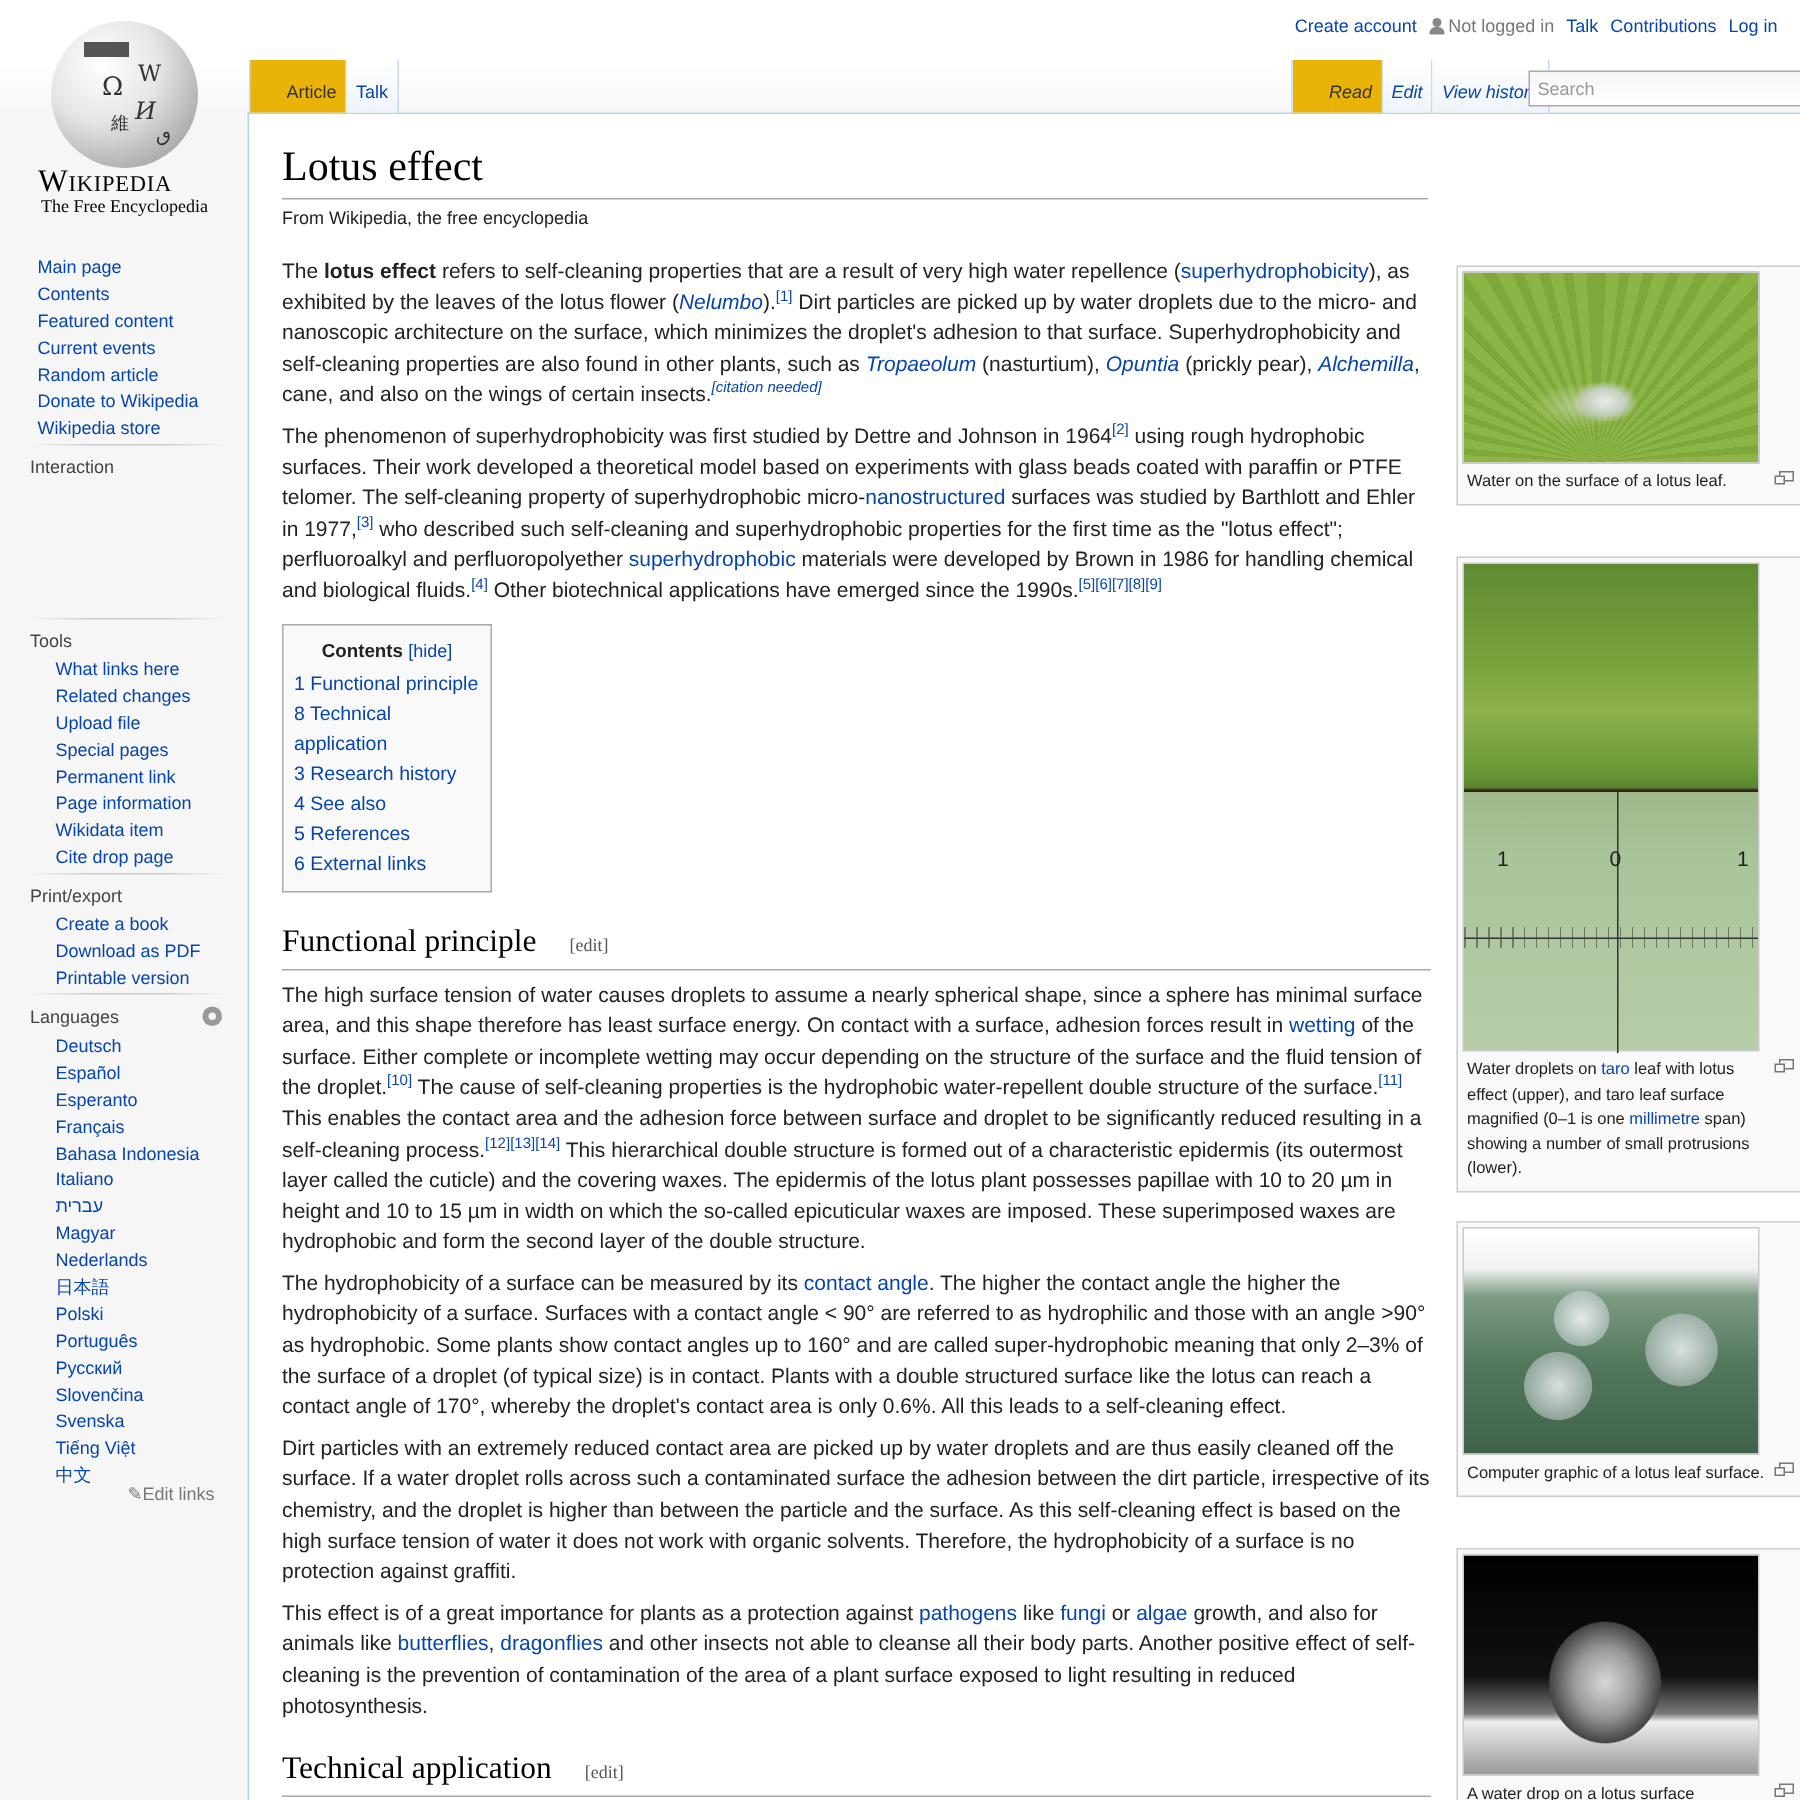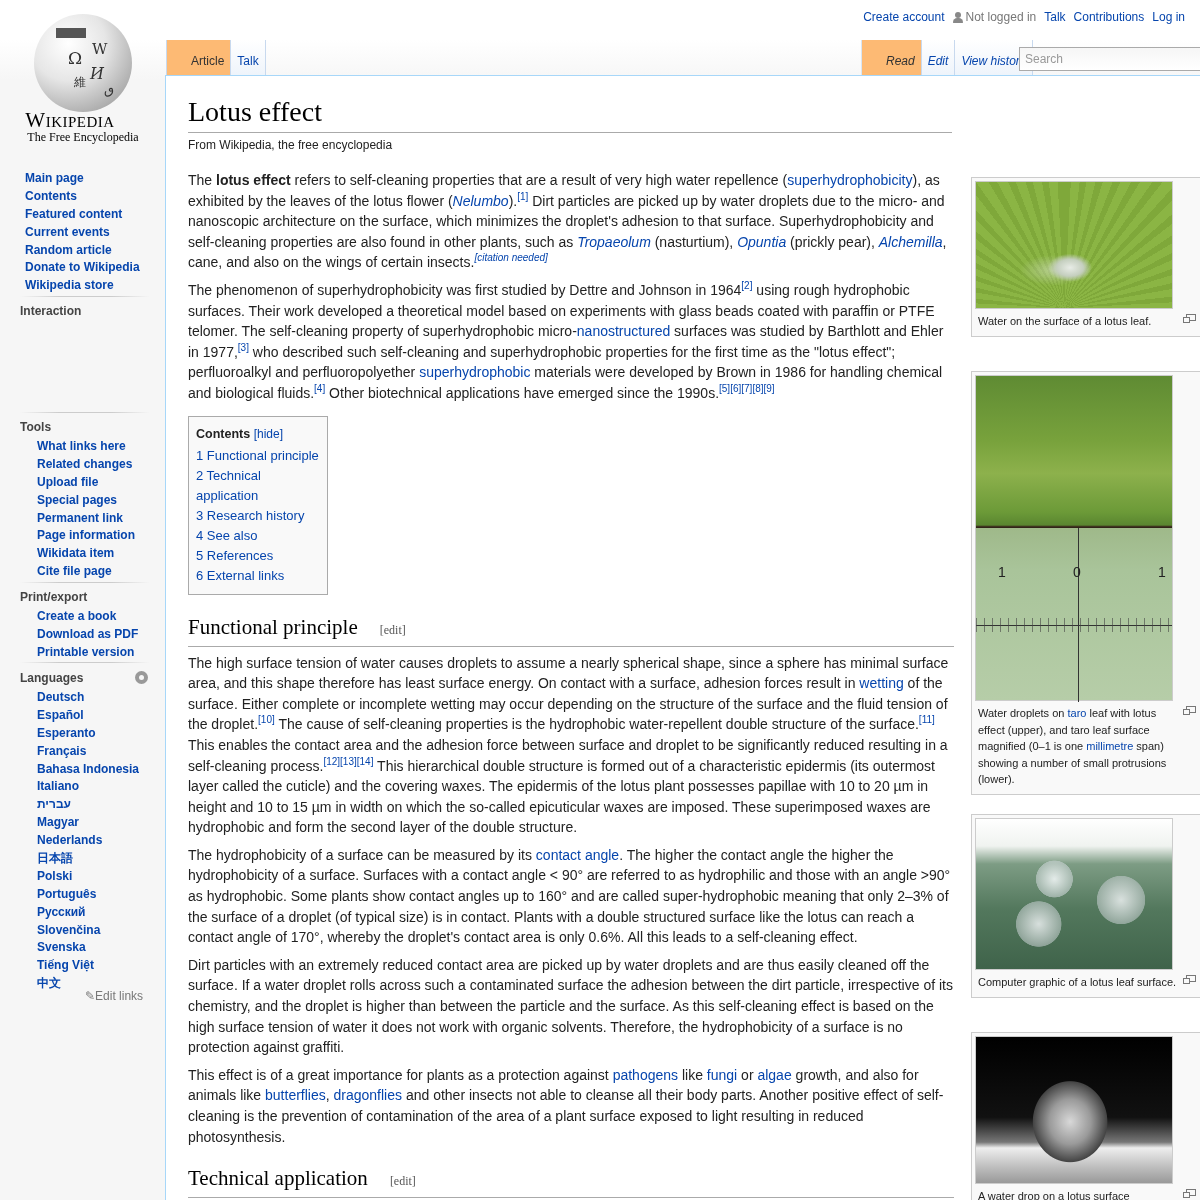--- a/index.html
+++ b/index.html
@@ -49,21 +49,21 @@
   #personal .user-icon::before { content: ""; position: absolute; left: 2px; top: 0; width: 6px; height: 6px; border-radius: 50%; background: #888; }
   #personal .user-icon::after { content: ""; position: absolute; left: 0; top: 6px; width: 10px; height: 5px; border-radius: 5px 5px 1px 1px; background: #888; }
   
   .tabs { position: absolute; top: 40px; display: flex; height: 35px; }
   .tab {
     font-size: 12px; padding: 0 6px; height: 35px; line-height: 42px;
     background: linear-gradient(#ffffff 0%, #eef4fb 100%);
     border-right: 1px solid #c8d9ee;
     color: #0645ad;
   }
-  .tab.selected { background: #fdba74; color: #333; padding-left: 24px; }
+  .tab.selected { background: #eab308; color: #333; padding-left: 24px; }
   .tabs.left .tab:first-child { border-left: 1px solid #c8d9ee; }
   #left-tabs { left: 166px; }
   #right-tabs { left: 861px; font-style: italic; }
   #right-tabs .tab:first-child { border-left: 1px solid #d8e6f4; }
   #search {
     position: absolute; left: 1019px; top: 47px; width: 190px; height: 24px;
     border: 1px solid #aaa; background: linear-gradient(#f6f6f6, #ffffff);
     font-size: 12px; color: #999; padding: 3px 5px;
     font-family: "Liberation Sans", sans-serif;
   }
@@ -85,29 +85,29 @@
     position: absolute; left: 188px; top: 170px; width: 766px;
     font-size: 14px; line-height: 20.6px; color: #222;
   }
   #body-text p { margin: 0 0 7px 0; }
   sup { font-size: 10px; line-height: 0; vertical-align: super; }
   sup a { color: #0645ad; }
   #toc {
     border: 1px solid #aaa; background: #f9f9f9; width: 140px;
     padding: 7px 7px 8px 7px; font-size: 13px; line-height: 20px; margin: 12px 0 18px 0;
   }
-  #toc .toc-title { text-align: left; font-weight: bold; font-size: 12.5px; margin-bottom: 2px; }
+  #toc .toc-title { text-align: center; font-weight: bold; font-size: 12.5px; margin-bottom: 2px; }
   #toc .toc-title .hide { font-weight: normal; font-size: 12px; }
   h2.section {
     font-family: "Liberation Serif", serif; font-weight: normal; font-size: 21px; color: #000;
     margin: 0 0 6px 0; padding-bottom: 2px; border-bottom: 1px solid #aaa; line-height: 28px;
   }
   h2.section .editsec { font-family: Liberation Serif, serif; font-size: 12px; margin-left: 22px; color: #555; }
   
-  .portal { position: absolute; left: 0; width: 166px; font-size: 12px; font-weight: bold; }
+  .portal { position: absolute; left: 0; width: 166px; font-size: 12px; }
   .portal .heading { color: #444; padding-left: 20px; margin-bottom: 4px; font-size: 12px; }
   .portal ul { list-style: none; margin: 0; padding: 0 0 0 37px; }
   .portal ul li { height: 17.9px; line-height: 17.9px; }
   #nav-main ul { padding-left: 25px; }
   .portal-sep {
     position: absolute; left: 20px; width: 130px; height: 1px;
     background: linear-gradient(to right, rgba(200,200,200,0), #ccc 30%, #ccc 70%, rgba(200,200,200,0));
   }
   .gear-icon {
     position: absolute; left: 135px; top: 0px; width: 13px; height: 13px;
@@ -222,21 +222,21 @@
 <div class="portal" style="top:420px;">
   <div class="heading">Tools</div>
   <ul id="tools-list">
       <li><a>What links here</a></li>
       <li><a>Related changes</a></li>
       <li><a>Upload file</a></li>
       <li><a>Special pages</a></li>
       <li><a>Permanent link</a></li>
       <li><a>Page information</a></li>
       <li><a>Wikidata item</a></li>
-      <li><a>Cite file page</a></li>
+      <li><a>Cite drop page</a></li>
     </ul>
 </div>
 <div class="portal-sep" style="top:582px;"></div>
 <div class="portal" style="top:590px;">
   <div class="heading">Print/export</div>
   <ul id="print-list">
       <li><a>Create a book</a></li>
       <li><a>Download as PDF</a></li>
       <li><a>Printable version</a></li>
     </ul>
@@ -277,21 +277,21 @@
       <p><span>The </span><b>lotus effect</b><span> refers to self-cleaning properties that are a result of very high water repellence (</span><a>superhydrophobicity</a><span>), as exhibited by the leaves of the lotus flower (</span><a style="font-style: italic;">Nelumbo</a><span>).</span><sup><a>[1]</a></sup><span> Dirt particles are picked up by water droplets due to the micro- and nanoscopic architecture on the surface, which minimizes the droplet's adhesion to that surface. Superhydrophobicity and self-cleaning properties are also found in other plants, such as </span><a style="font-style: italic;">Tropaeolum</a><span> (nasturtium), </span><a style="font-style: italic;">Opuntia</a><span> (prickly pear), </span><a style="font-style: italic;">Alchemilla</a><span>, cane, and also on the wings of certain insects.</span><sup><a style="font-style: italic;">[citation needed]</a></sup></p>
       <p><span>The phenomenon of superhydrophobicity was first studied by Dettre and Johnson in 1964</span><sup><a>[2]</a></sup><span> using rough hydrophobic surfaces. Their work developed a theoretical model based on experiments with glass beads coated with paraffin or PTFE telomer. The self-cleaning property of superhydrophobic micro-</span><a>nanostructured</a><span> surfaces was studied by Barthlott and Ehler in 1977,</span><sup><a>[3]</a></sup><span> who described such self-cleaning and superhydrophobic properties for the first time as the "lotus effect"; perfluoroalkyl and perfluoropolyether </span><a>superhydrophobic</a><span> materials were developed by Brown in 1986 for handling chemical and biological fluids.</span><sup><a>[4]</a></sup><span> Other biotechnical applications have emerged since the 1990s.</span><sup><a>[5][6][7][8][9]</a></sup></p>
     </div>
   <div id="toc">
     <div class="toc-title">
       <span>Contents</span>
       <a class="hide">[hide]</a>
     </div>
     <div id="toc-items">
         <div><a>1 Functional principle</a></div>
-        <div><a>2 Technical application</a></div>
+        <div><a>8 Technical application</a></div>
         <div><a>3 Research history</a></div>
         <div><a>4 See also</a></div>
         <div><a>5 References</a></div>
         <div><a>6 External links</a></div>
       </div>
   </div>
   <div id="sections">
       <h2 class="section"><span>Functional principle</span><a class="editsec">[edit]</a></h2>
       <p><span>The high surface tension of water causes droplets to assume a nearly spherical shape, since a sphere has minimal surface area, and this shape therefore has least surface energy. On contact with a surface, adhesion forces result in </span><a>wetting</a><span> of the surface. Either complete or incomplete wetting may occur depending on the structure of the surface and the fluid tension of the droplet.</span><sup><a>[10]</a></sup><span> The cause of self-cleaning properties is the hydrophobic water-repellent double structure of the surface.</span><sup><a>[11]</a></sup><span> This enables the contact area and the adhesion force between surface and droplet to be significantly reduced resulting in a self-cleaning process.</span><sup><a>[12][13][14]</a></sup><span> This hierarchical double structure is formed out of a characteristic epidermis (its outermost layer called the cuticle) and the covering waxes. The epidermis of the lotus plant possesses papillae with 10 to 20 µm in height and 10 to 15 µm in width on which the so-called epicuticular waxes are imposed. These superimposed waxes are hydrophobic and form the second layer of the double structure.</span></p>
       <p><span>The hydrophobicity of a surface can be measured by its </span><a>contact angle</a><span>. The higher the contact angle the higher the hydrophobicity of a surface. Surfaces with a contact angle &lt; 90° are referred to as hydrophilic and those with an angle &gt;90° as hydrophobic. Some plants show contact angles up to 160° and are called super-hydrophobic meaning that only 2–3% of the surface of a droplet (of typical size) is in contact. Plants with a double structured surface like the lotus can reach a contact angle of 170°, whereby the droplet's contact area is only 0.6%. All this leads to a self-cleaning effect.</span></p>

